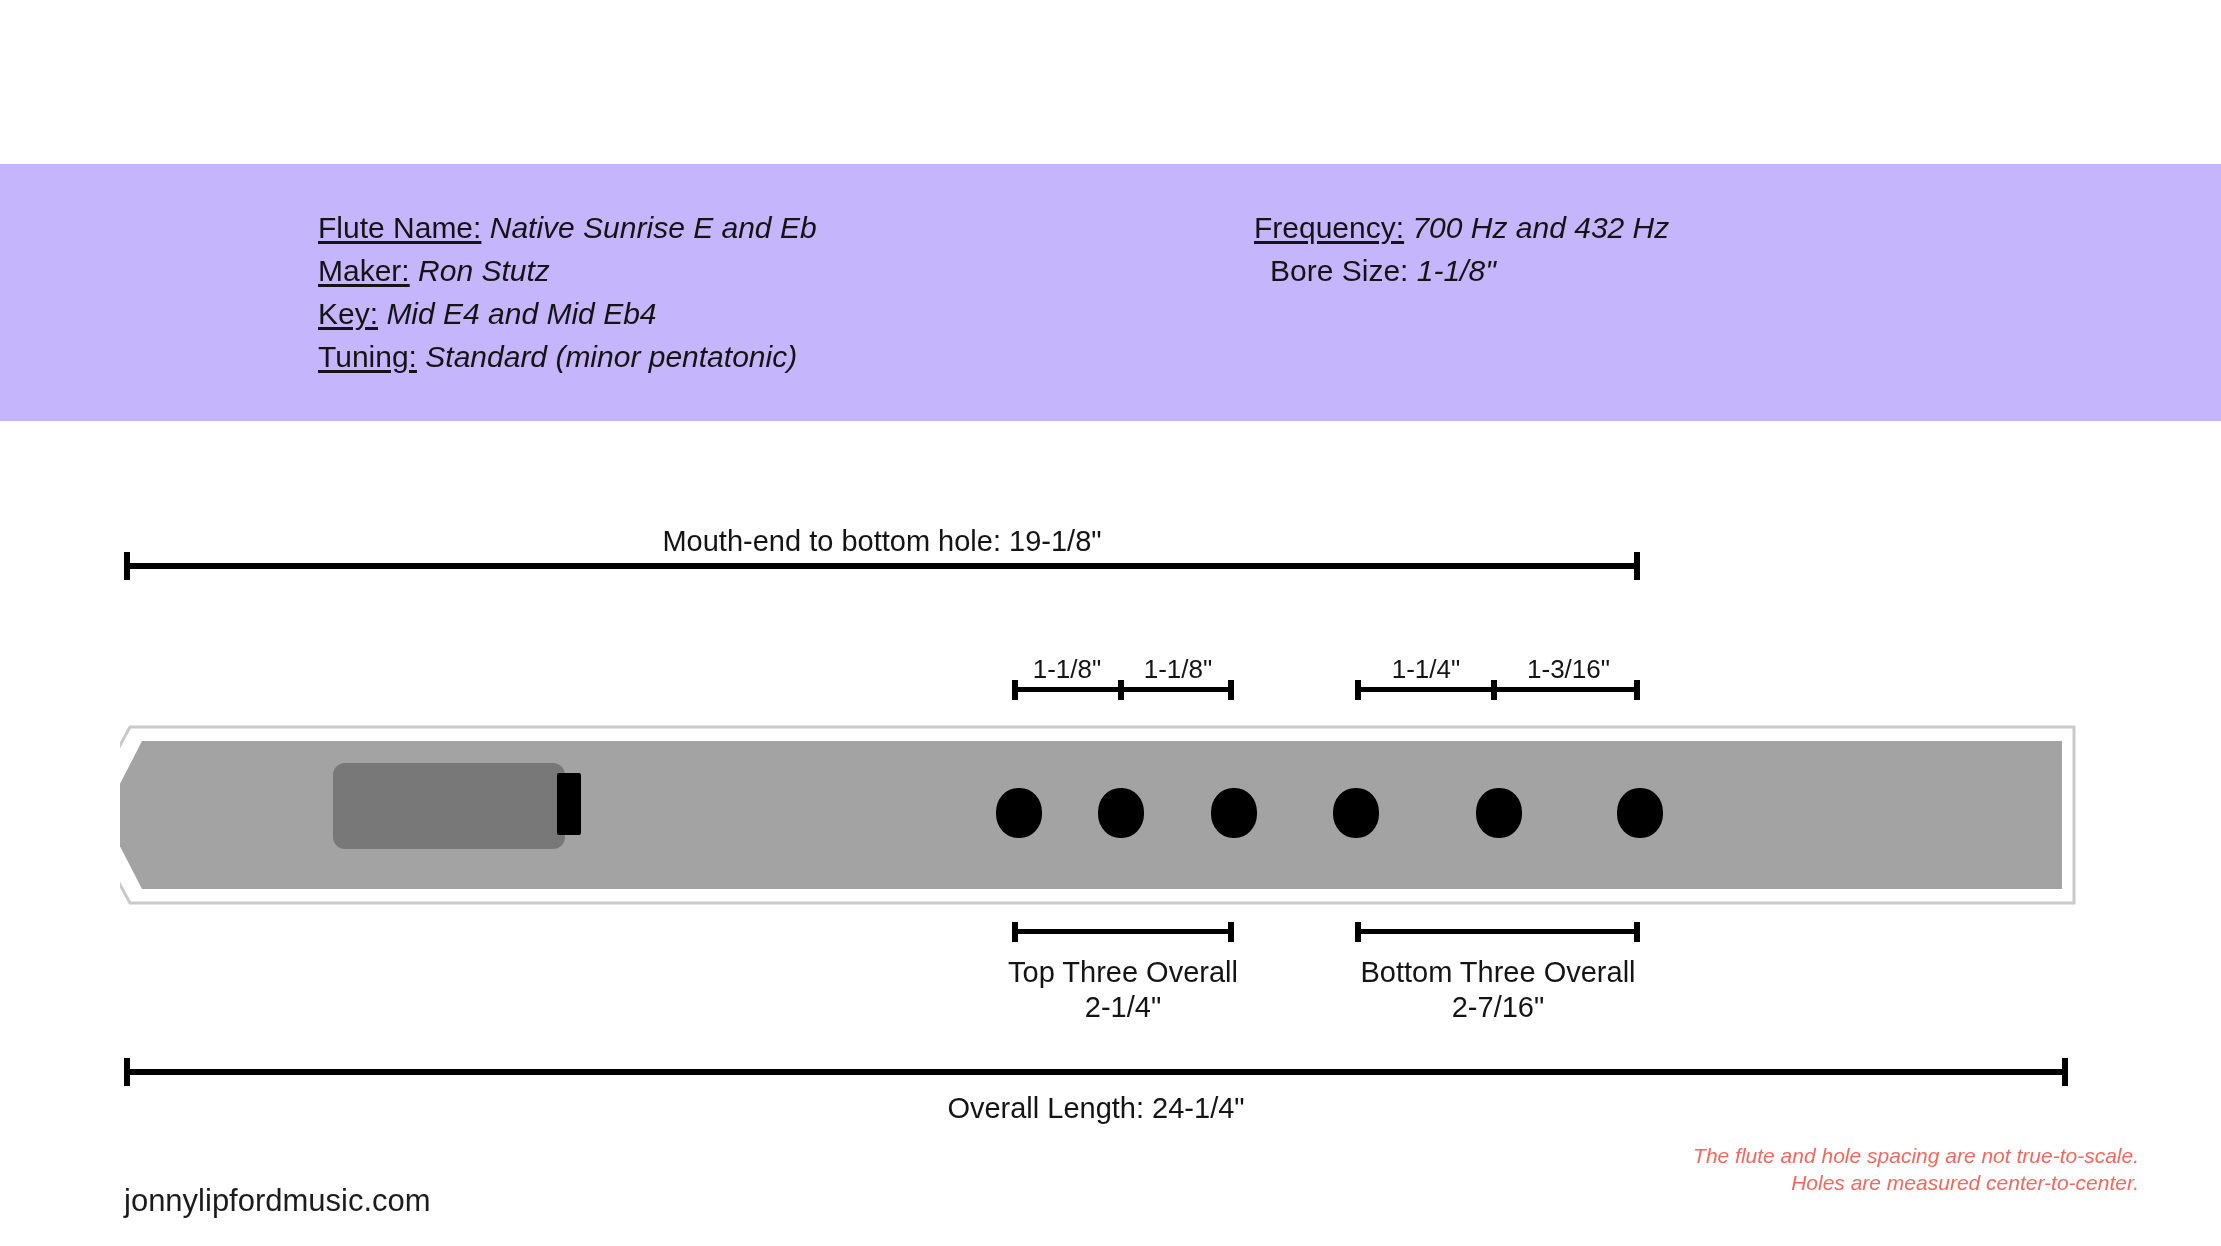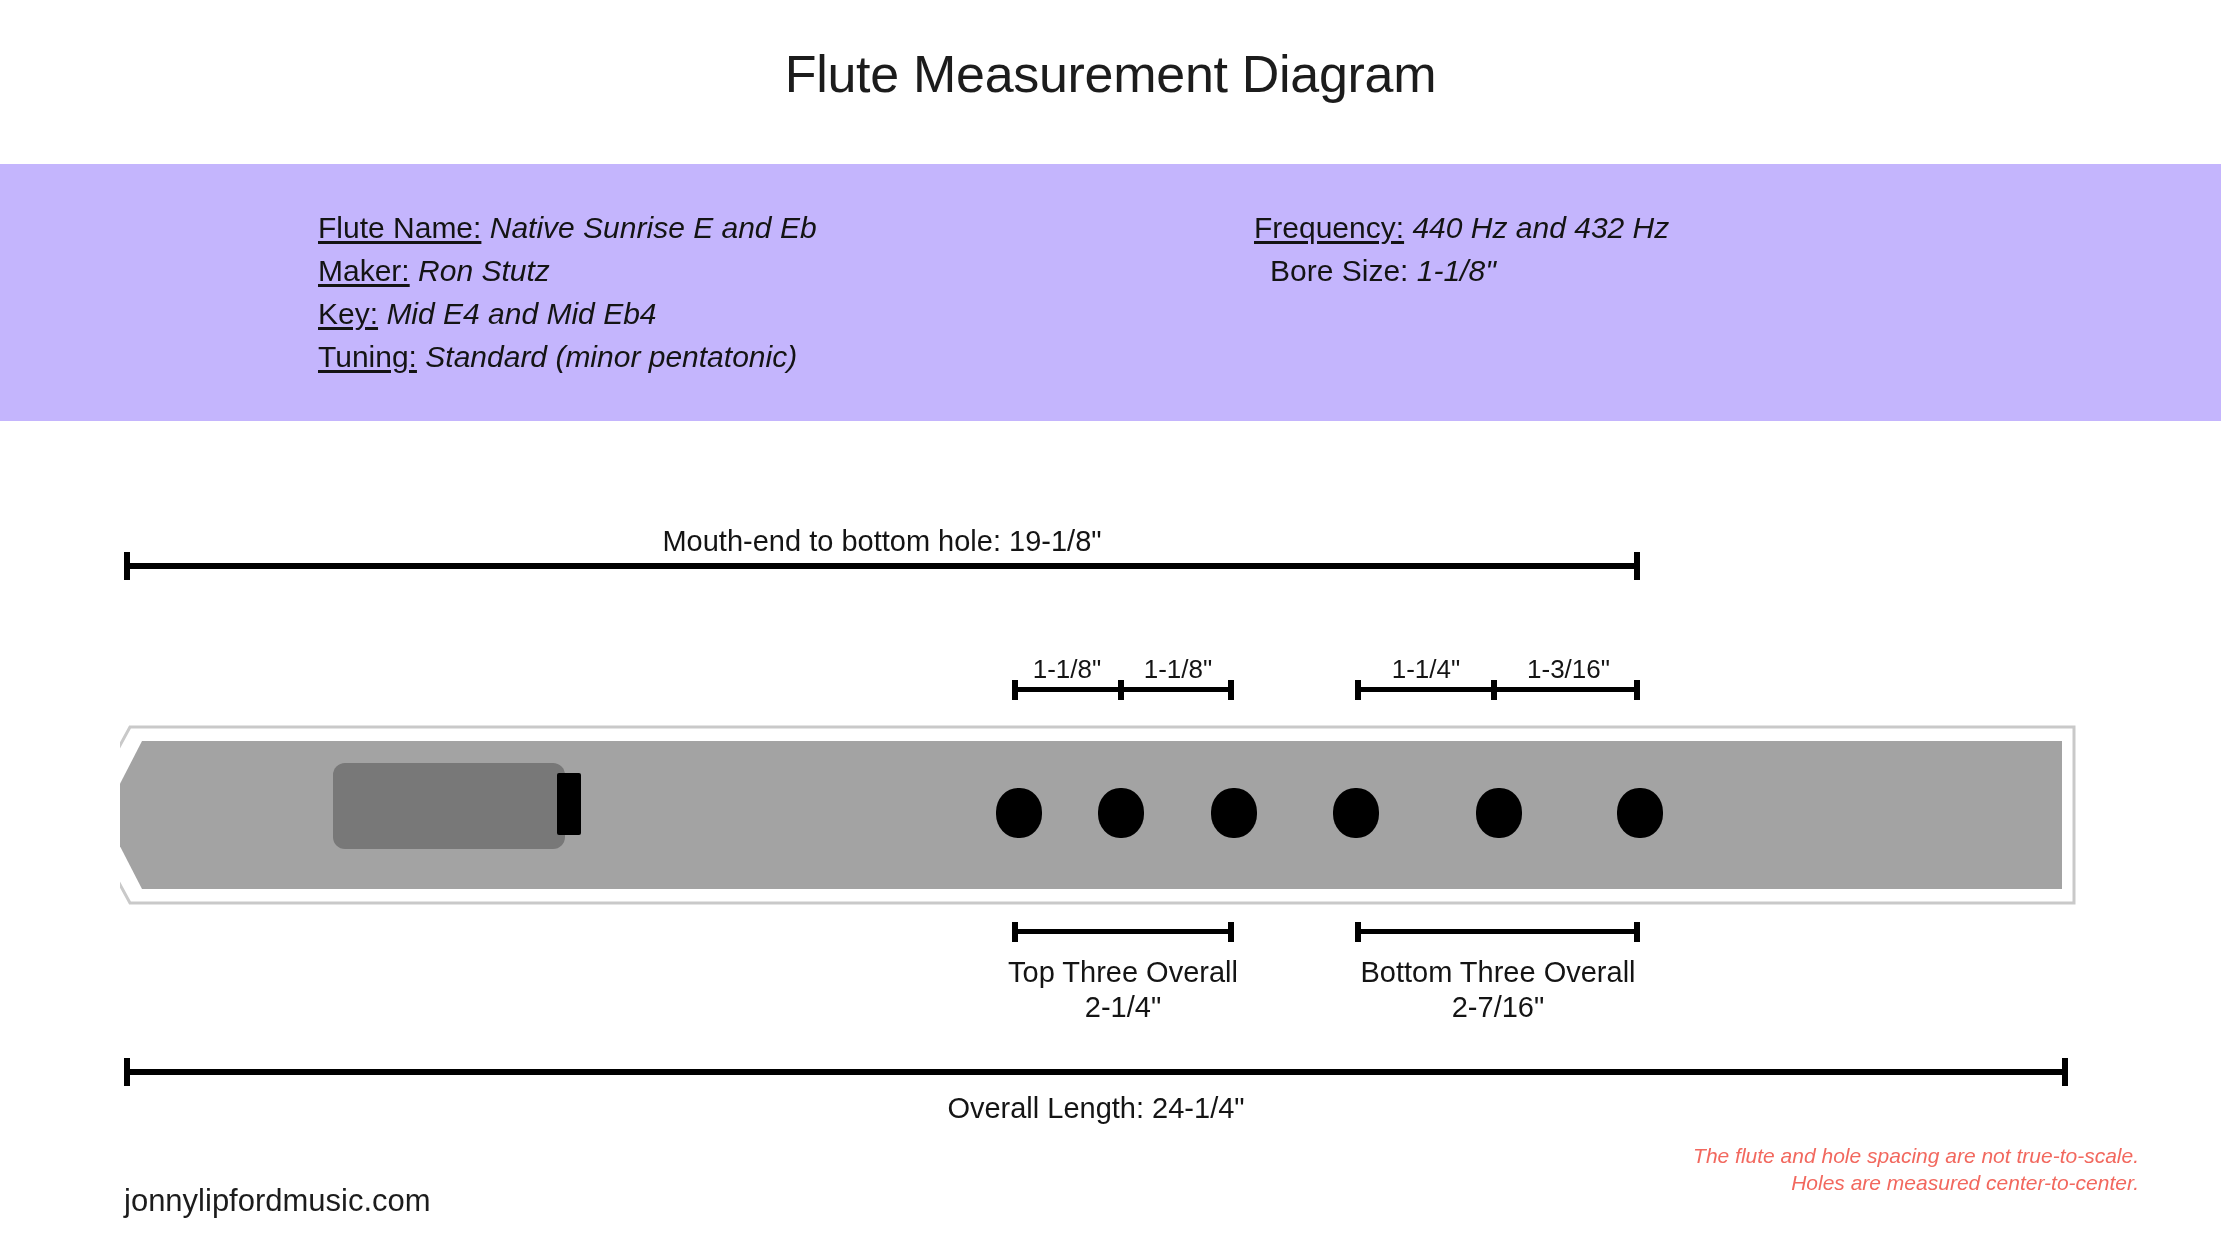--- a/index.html
+++ b/index.html
@@ -149,21 +149,20 @@
     line-height: 27px;
     font-style: italic;
     color: #f2685e;
   }
 </style>
 </head>
 <body>
 
 <div id="page">
 
-  <div id="title">Flute Measurement Diagram</div>
 
   <div id="info-band">
 
     <div class="info-col" id="info-col-left">
       <div class="info-row">
         <span class="info-label">Flute Name:</span>
         <span class="info-value">Native Sunrise E and Eb</span>
       </div>
       <div class="info-row">
         <span class="info-label">Maker:</span>
@@ -175,21 +174,21 @@
       </div>
       <div class="info-row">
         <span class="info-label">Tuning:</span>
         <span class="info-value">Standard (minor pentatonic)</span>
       </div>
     </div>
 
     <div class="info-col" id="info-col-right">
       <div class="info-row">
         <span class="info-label">Frequency:</span>
-        <span class="info-value">440 Hz and 432 Hz</span>
+        <span class="info-value">700 Hz and 432 Hz</span>
       </div>
       <div class="info-row">
         <span class="info-label no-underline">Bore Size:</span>
         <span class="info-value">1-1/8"</span>
       </div>
     </div>
 
   </div>
 
   <div class="dim-label big" style="left:124px; top:525px; width:1516px;">Mouth-end to bottom hole: 19-1/8"</div>

